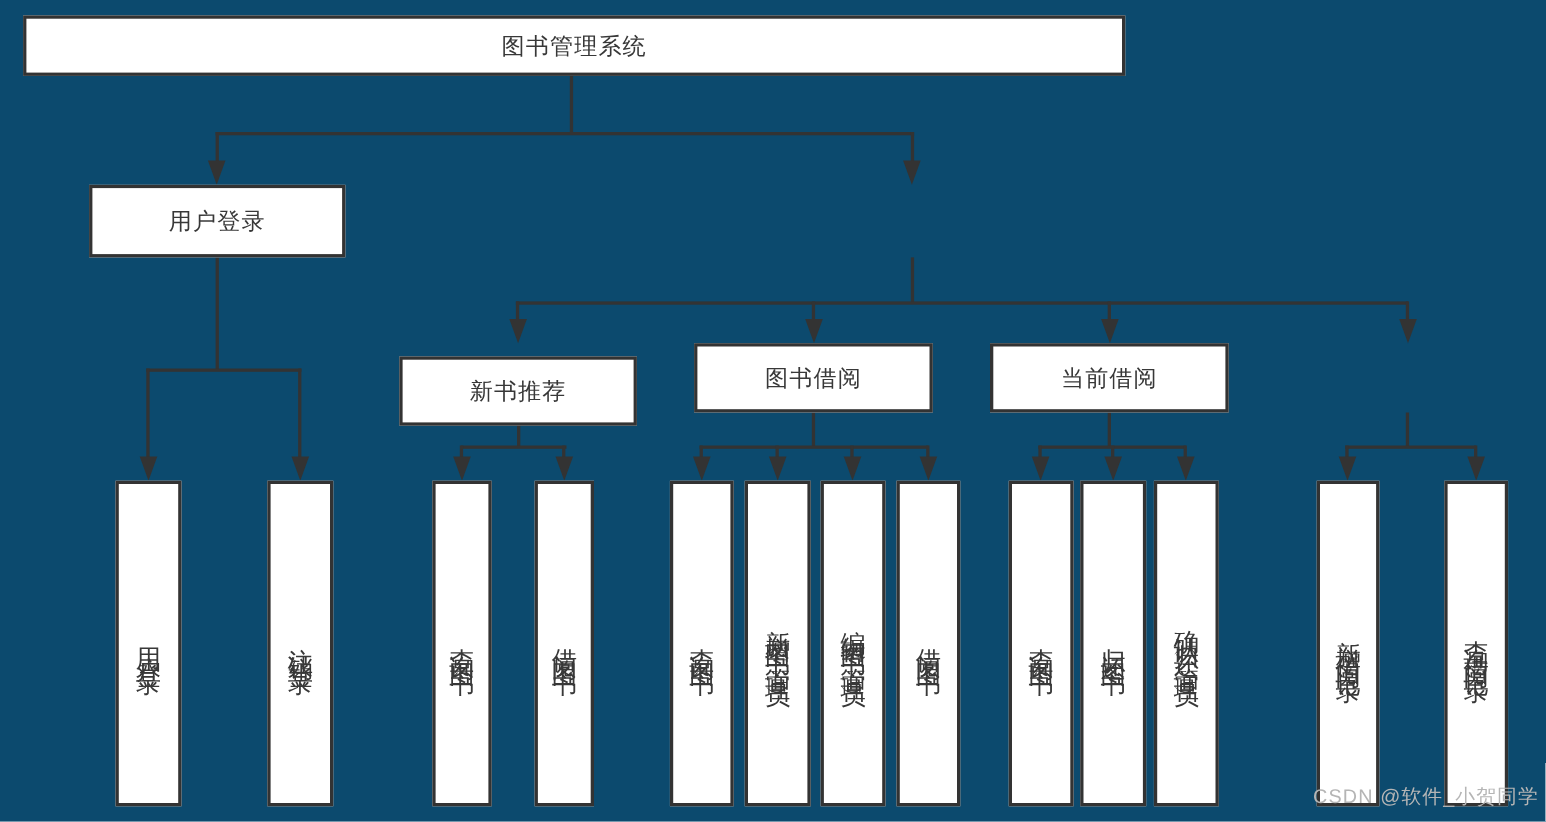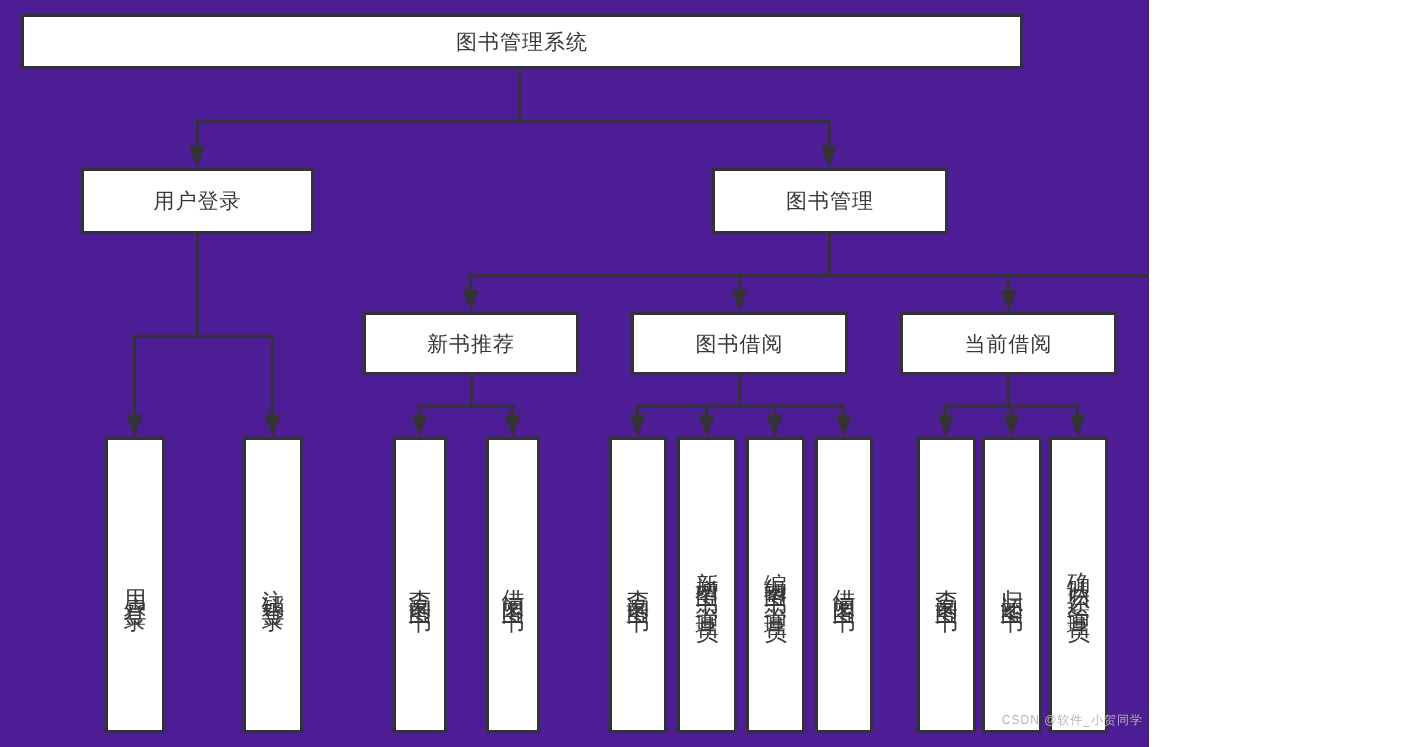--- a/index.html
+++ b/index.html
@@ -1,17 +1,17 @@
 <!DOCTYPE html>
 <html><head>
 <meta charset="utf-8">
 <style>
   html,body{margin:0;padding:0;background:#ffffff;}
   #canvas{
-    position:relative;width:1149px;height:747px;background:#4c1d95;
+    position:relative;width:1405px;height:747px;background:#0c4a6e;
     font-family:"Liberation Sans","DejaVu Sans",sans-serif;overflow:hidden;
   }
   .box{
     position:absolute;box-sizing:border-box;background:#ffffff;
     border:3px solid #333333;display:flex;align-items:center;justify-content:center;
     color:#383838;font-size:21px;letter-spacing:1px;
   }
   .leaf{top:437px;height:296px;}
   .vt{
     writing-mode:vertical-rl;text-orientation:mixed;
@@ -19,21 +19,21 @@
   }
   .hl{position:absolute;height:3px;background:#333333;}
   .vl{position:absolute;width:3px;background:#333333;}
   .ar{
     position:absolute;width:0;height:0;
     border-left:8px solid transparent;border-right:8px solid transparent;
     border-top:22px solid #333333;
   }
   .watermark{
     position:absolute;right:6px;top:712px;color:#b5b5b5;
-    font-size:12px;letter-spacing:1px;white-space:nowrap;
+    font-size:18px;letter-spacing:1px;white-space:nowrap;
   }
 </style>
 </head>
 <body>
 
 <div id="canvas">
 
   <div class="vl" style="left:518px;top:69px;height:53px"></div>
   <div class="hl" style="left:196px;top:120px;width:635px"></div>
   <div class="vl" style="left:196px;top:120px;height:30px"></div>
@@ -89,23 +89,22 @@
   <div class="vl" style="left:1278px;top:375px;height:32px"></div>
   <div class="hl" style="left:1223px;top:405px;width:119px"></div>
   <div class="vl" style="left:1223px;top:405px;height:14px"></div>
   <div class="ar" style="left:1217px;top:415px"></div>
   <div class="vl" style="left:1340px;top:405px;height:14px"></div>
   <div class="ar" style="left:1334px;top:415px"></div>
 
   <div class="box" style="left:21px;top:14px;width:1002px;height:55px">图书管理系统</div>
 
   <div class="box" style="left:81px;top:168px;width:233px;height:66px">用户登录</div>
-  <div class="box" style="left:712px;top:168px;width:236px;height:66px">图书管理</div>
 
-  <div class="box" style="left:363px;top:312px;width:216px;height:63px">新书推荐</div>
+  <div class="box" style="left:363px;top:324px;width:216px;height:63px">新书推荐</div>
   <div class="box" style="left:900px;top:312px;width:217px;height:63px">当前借阅</div>
   <div class="box" style="left:631px;top:312px;width:217px;height:63px">图书借阅</div>
 
   <div class="box leaf" style="left:105px;width:60px">
     <span class="vt">用户登录</span>
   </div>
   <div class="box leaf" style="left:243px;width:60px">
     <span class="vt">注销登录</span>
   </div>
 

